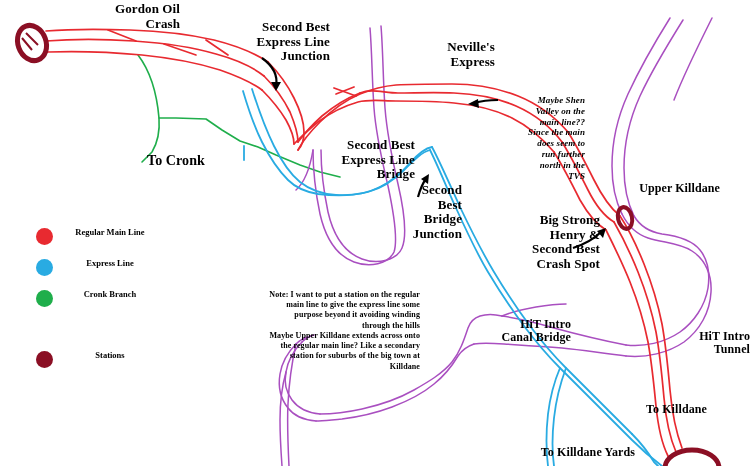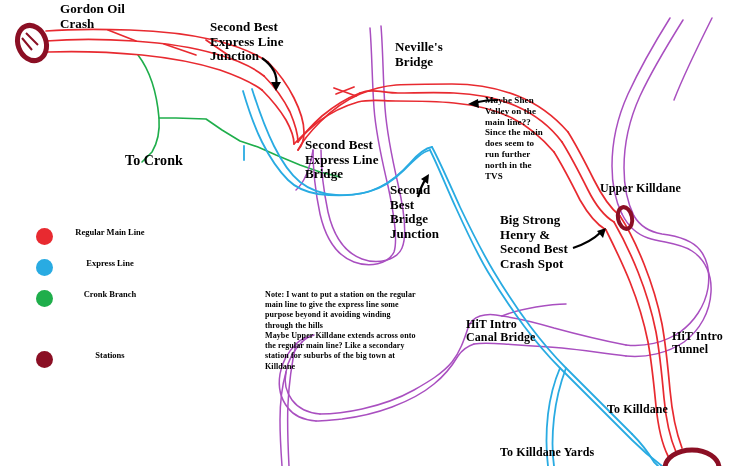--- a/index.html
+++ b/index.html
@@ -21,29 +21,29 @@
     left: 0;
     top: 0;
     width: 755px;
     height: 466px;
   }
   .label {
     position: absolute;
     color: #000000;
     font-weight: bold;
     font-family: "Liberation Serif", "DejaVu Serif", serif;
-    text-align: left;
+    text-align: right;
     line-height: 1.12;
     white-space: pre-line;
     letter-spacing: 0.1px;
   }
   .lbl-gordon      { left:  60px; top:   2px; width: 120px; font-size: 13px; }
   .lbl-sbelj       { left: 210px; top:  20px; width: 120px; font-size: 13px; }
   .lbl-neville     { left: 395px; top:  40px; width: 100px; font-size: 13px; }
-  .lbl-shen        { left: 485px; top:  95px; width: 100px; font-size: 9px;  line-height: 1.2; }
+  .lbl-shen        { left: 485px; top:  95px; width: 100px; font-size: 9px;  line-height: 1.2; font-style: italic; }
   .lbl-cronk       { left: 125px; top: 153px; width:  80px; font-size: 14px; }
   .lbl-sbeb        { left: 305px; top: 138px; width: 110px; font-size: 13px; }
   .lbl-sbrj        { left: 390px; top: 183px; width:  72px; font-size: 13px; }
   .lbl-upperkill   { left: 600px; top: 182px; width: 120px; font-size: 12px; }
   .lbl-bsh         { left: 500px; top: 213px; width: 100px; font-size: 13px; }
   .lbl-note        { left: 265px; top: 290px; width: 155px; font-size: 8px; line-height: 1.28; }
   .lbl-canal       { left: 466px; top: 318px; width: 105px; font-size: 12px; }
   .lbl-tunnel      { left: 672px; top: 330px; width:  78px; font-size: 12px; }
   .lbl-tokilldane  { left: 607px; top: 403px; width: 100px; font-size: 12px; }
   .lbl-toyards     { left: 500px; top: 446px; width: 135px; font-size: 12px; }
@@ -189,21 +189,21 @@
   </svg>
 
   <div class="label lbl-gordon">Gordon Oil
 Crash</div>
 
   <div class="label lbl-sbelj">Second Best
 Express Line
 Junction</div>
 
   <div class="label lbl-neville">Neville's
-Bridge</div>
+Express</div>
 
   <div class="label lbl-shen">Maybe Shen
 Valley on the
 main line??
 Since the main
 does seem to
 run further
 north in the
 TVS</div>
 

